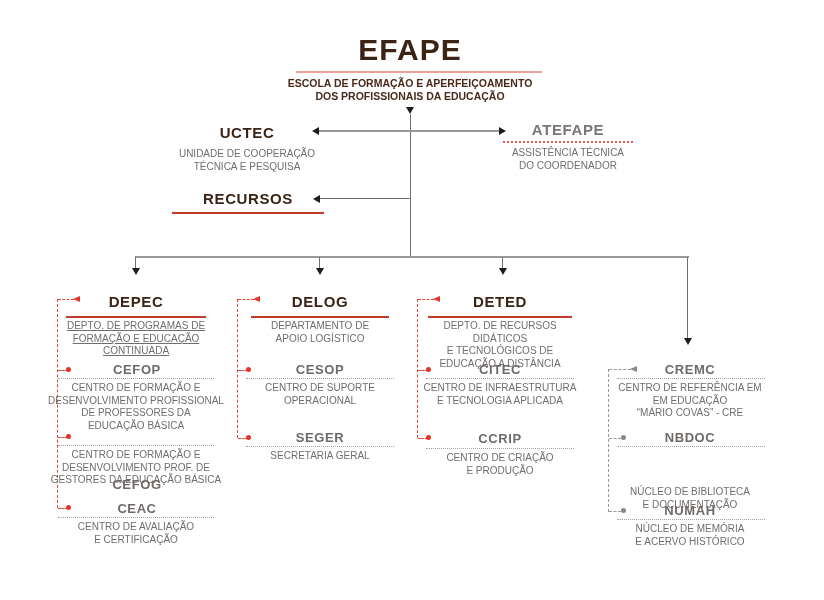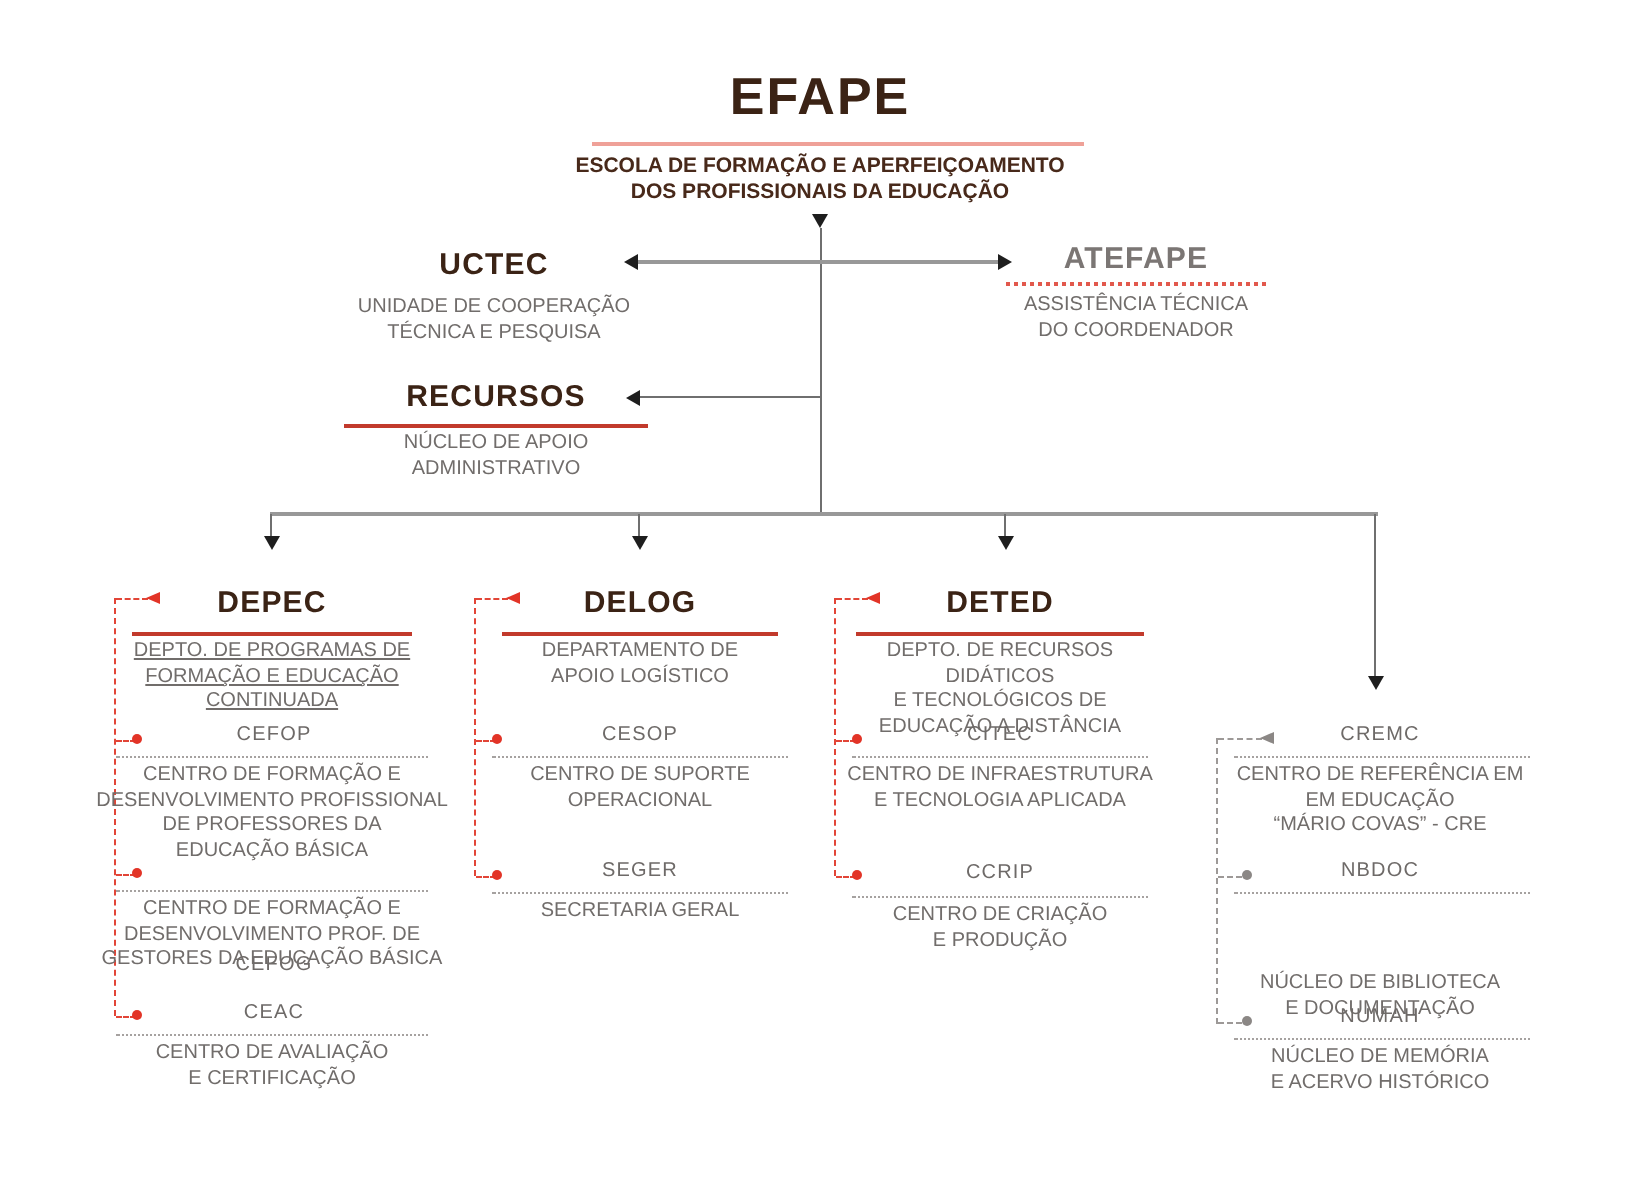--- a/index.html
+++ b/index.html
@@ -3,25 +3,25 @@
 <meta charset="utf-8">
 <style>
   html,body{margin:0;padding:0;background:#ffffff;}
   .canvas{position:relative;width:824px;height:600px;background:#fff;overflow:hidden;
           font-family:"Liberation Sans",sans-serif;}
   .abs{position:absolute;}
   .center{text-align:center;}
   .pre{white-space:pre-line;}
 
   
-  .root-title{font-size:26px;font-weight:bold;color:#3b2315;letter-spacing:1px;}
+  .root-title{font-size:30px;font-weight:bold;color:#3b2315;letter-spacing:1px;}
   .root-sub{font-size:10.5px;font-weight:bold;color:#48291a;line-height:13px;}
   .dept-title{font-size:15px;font-weight:bold;color:#3b2315;letter-spacing:.6px;}
   .gray-title{font-size:15px;font-weight:bold;color:#7b7674;letter-spacing:.6px;}
-  .unit-title{font-size:10px;font-weight:normal;color:#6e6a68;letter-spacing:.6px;}
+  .unit-title{font-size:13px;font-weight:bold;color:#6e6a68;letter-spacing:.6px;}
   .body-text{font-size:10px;color:#716d6b;line-height:12.5px;}
 
   
   .rule-salmon{height:0;border-top:2px solid #efa198;}
   .rule-red{height:0;border-top:2px solid #c23a2c;}
   .rule-red-dotted{height:0;border-top:2px dotted #e2584c;}
   .rule-gray-dotted{height:0;border-top:1px dotted #a6a2a0;}
 
   
   .vline{width:0;border-left:1px solid #6f6f6f;}
@@ -77,22 +77,20 @@
   <div class="abs center body-text pre" style="left:167px;top:148px;width:160px;">UNIDADE DE COOPERAÇÃO
 TÉCNICA E PESQUISA</div>
 
   <div class="abs center gray-title" style="left:498px;top:121px;width:140px;">ATEFAPE</div>
   <div class="abs rule-red-dotted" style="left:503px;top:141px;width:130px;"></div>
   <div class="abs center body-text pre" style="left:498px;top:147px;width:140px;">ASSISTÊNCIA TÉCNICA
 DO COORDENADOR</div>
 
   <div class="abs center dept-title" style="left:178px;top:190px;width:140px;">RECURSOS</div>
   <div class="abs rule-red" style="left:172px;top:212px;width:152px;"></div>
-  <div class="abs center body-text pre" style="left:178px;top:216px;width:140px;">NÚCLEO DE APOIO
-ADMINISTRATIVO</div>
 
   <div class="abs center dept-title" style="left:76px;top:293px;width:120px;">DEPEC</div>
   <div class="abs rule-red" style="left:66px;top:316px;width:140px;"></div>
   <div class="abs center body-text pre" style="left:56px;top:320px;width:160px;text-decoration:underline;">DEPTO. DE PROGRAMAS DE
 FORMAÇÃO E EDUCAÇÃO
 CONTINUADA</div>
   <div class="abs dash-v-red" style="left:57px;top:299px;height:209px;"></div>
   <div class="abs dash-h-red" style="left:58px;top:299px;width:16px;"></div>
   <div class="abs arr-left-red" style="left:73px;top:296px;"></div>
 

